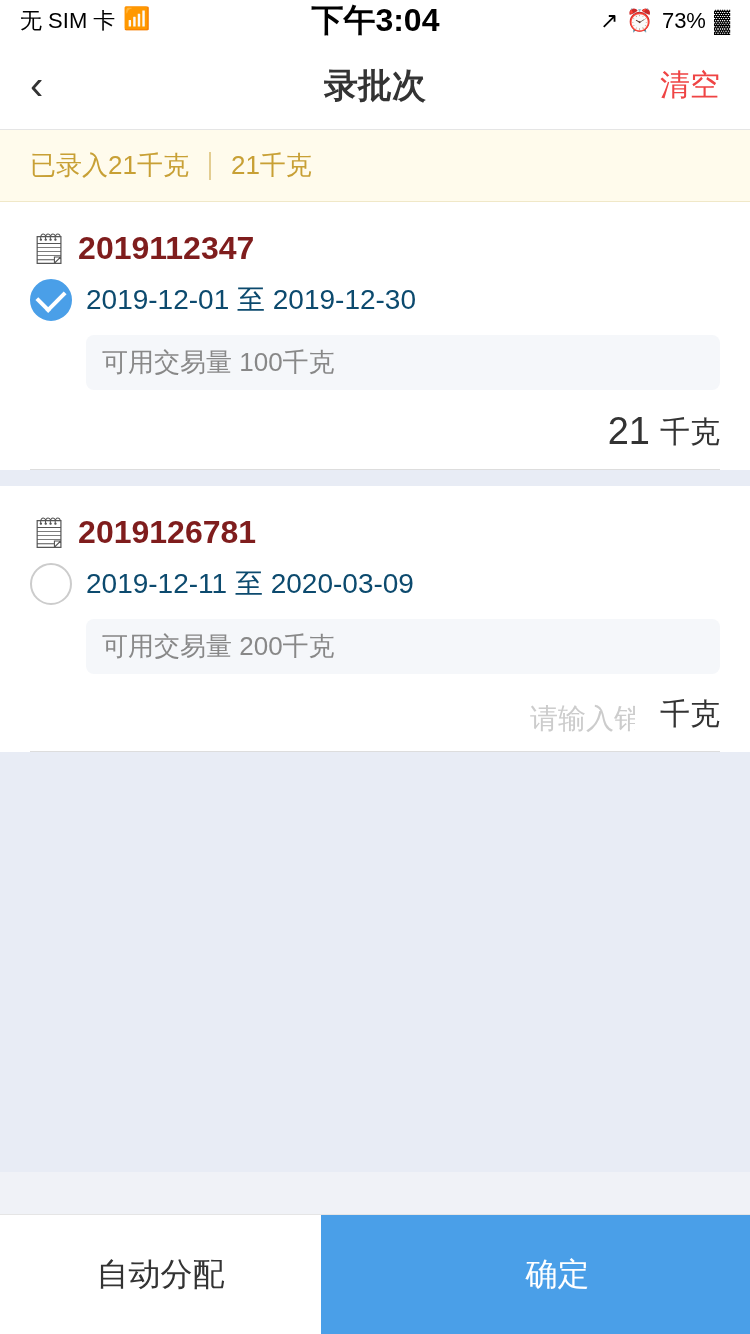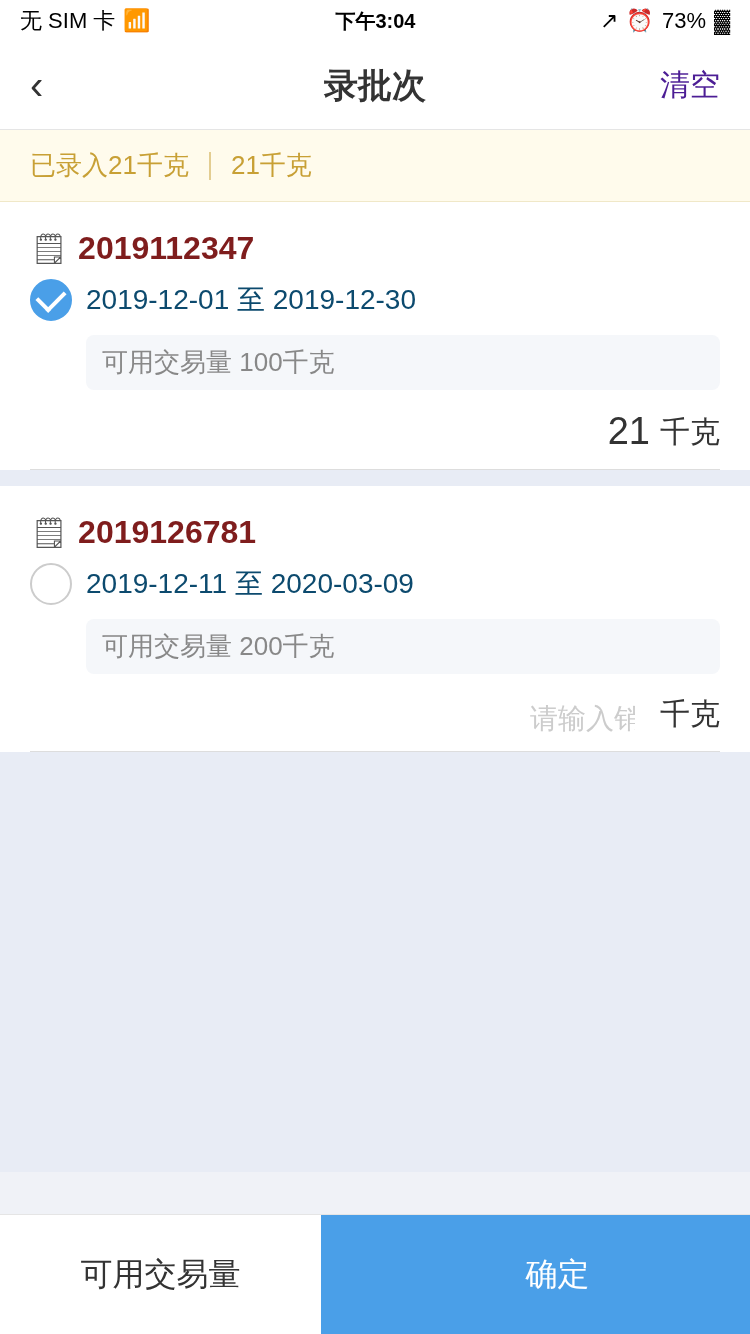--- a/index.html
+++ b/index.html
@@ -19,27 +19,26 @@
       background: #fff;
       display: flex;
       align-items: center;
       justify-content: space-between;
       padding: 0 20px;
       font-size: 24px;
       font-weight: 500;
     }
     .status-left {
       display: flex;
-      align-items: center;
       gap: 8px;
       font-size: 22px;
       color: #000;
     }
     .status-center {
-      font-size: 20px;
+      font-size: 32px;
       font-weight: 600;
       color: #000;
     }
     .status-right {
       display: flex;
       align-items: center;
       gap: 8px;
       font-size: 22px;
       color: #000;
     }
@@ -61,21 +60,21 @@
       cursor: pointer;
       width: 60px;
     }
     .nav-title {
       font-size: 34px;
       font-weight: 600;
       color: #333;
     }
     .nav-clear {
       font-size: 30px;
-      color: #4c1d95;
+      color: #ef4444;
       cursor: pointer;
       font-family: Liberation Serif, serif;
     }
 
     
     .info-banner {
       background: #fffbec;
       padding: 18px 30px;
       display: flex;
       align-items: center;
@@ -303,15 +302,15 @@
   <div class="quantity-row">
     <input class="quantity-input" type="number" style="font-size: 28px; color: rgb(204, 204, 204);" placeholder="请输入销售数量">
     <span class="quantity-unit">千克</span>
   </div>
   <div class="divider-line"></div>
 </div>
 
 <div class="bottom-grey"></div>
 
 <div class="bottom-bar">
-  <button class="btn-auto">可用交易量</button>
+  <button class="btn-auto">自动分配</button>
   <button class="btn-confirm">确定</button>
 </div>
 
 </body></html>

